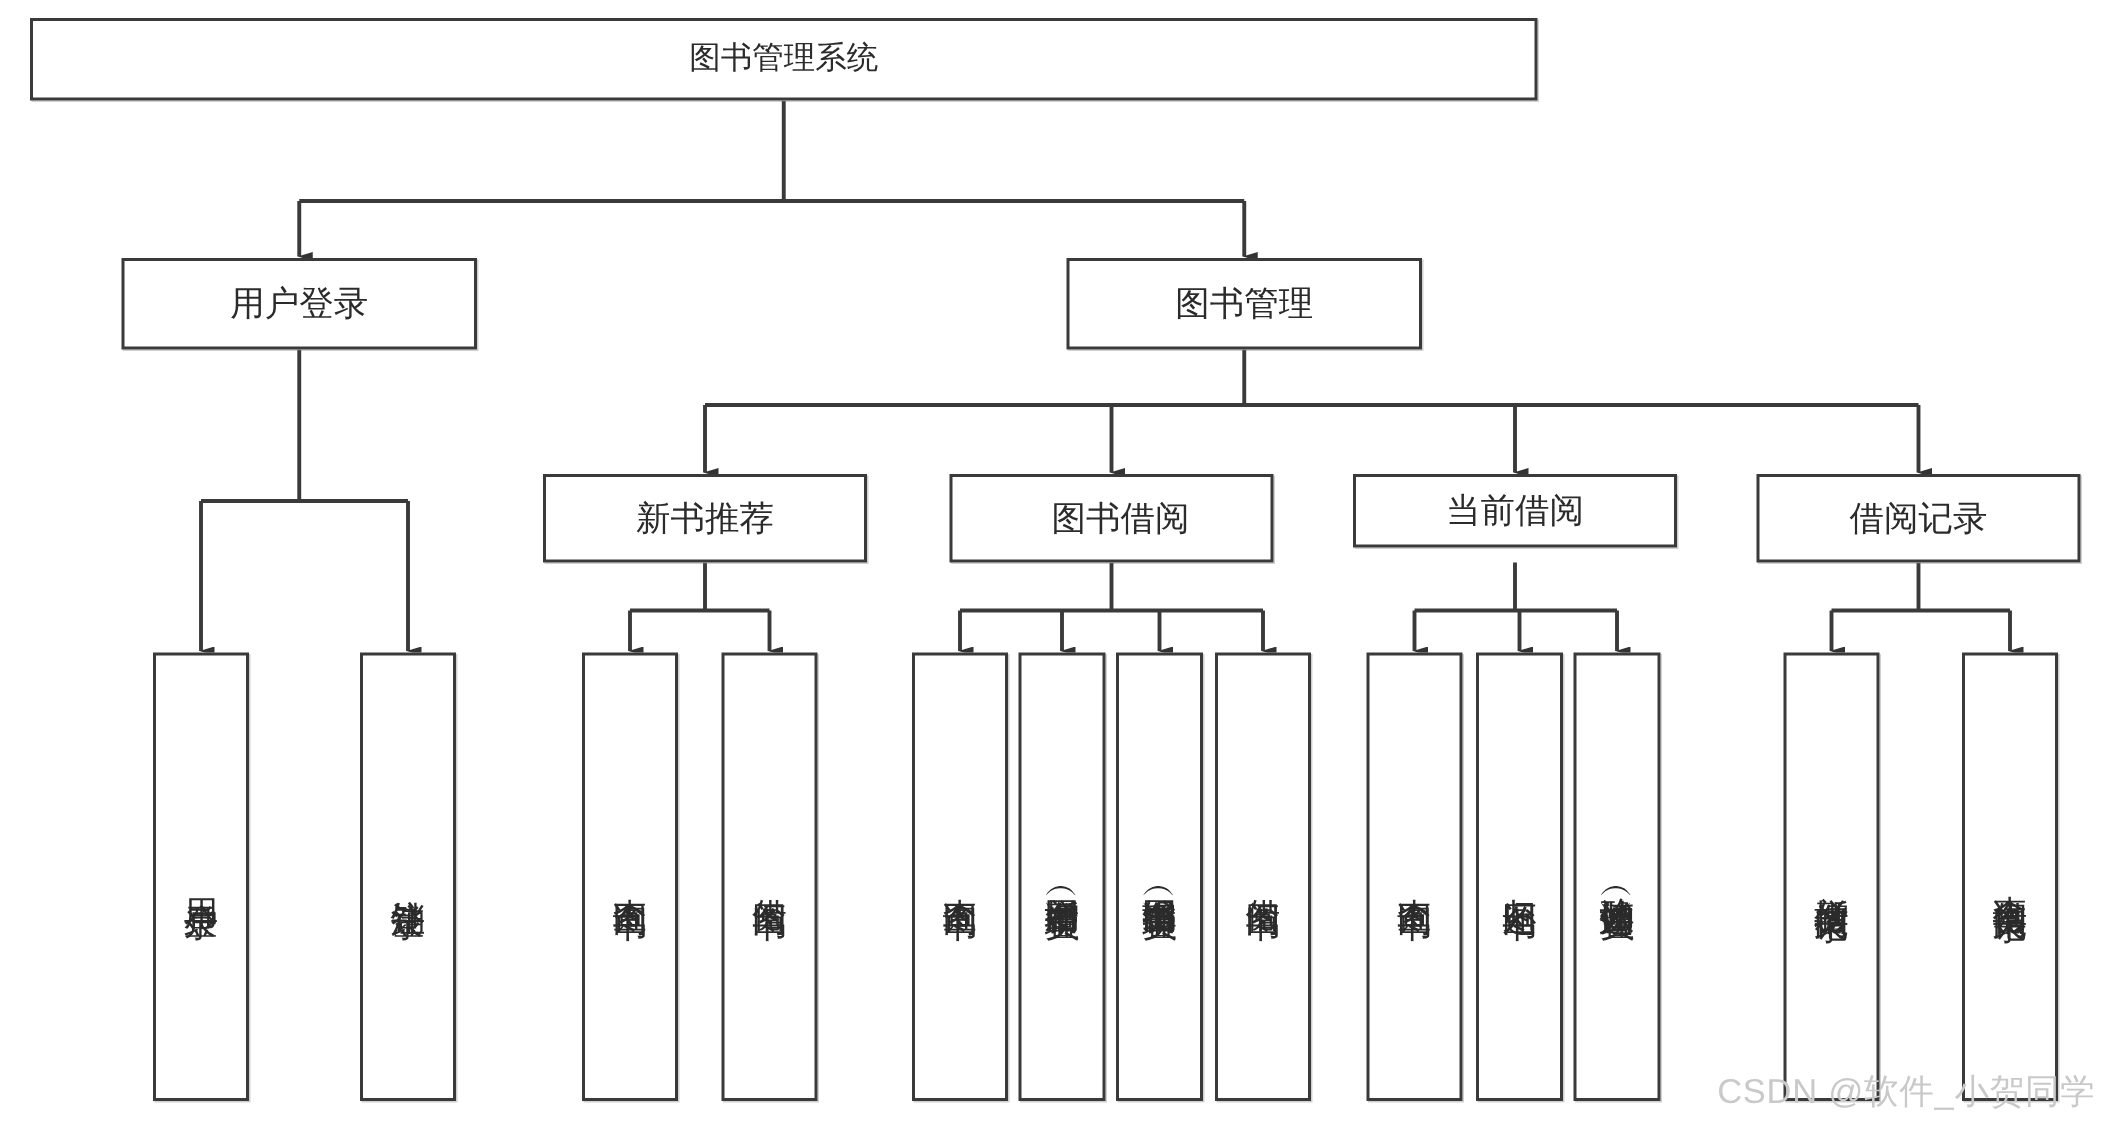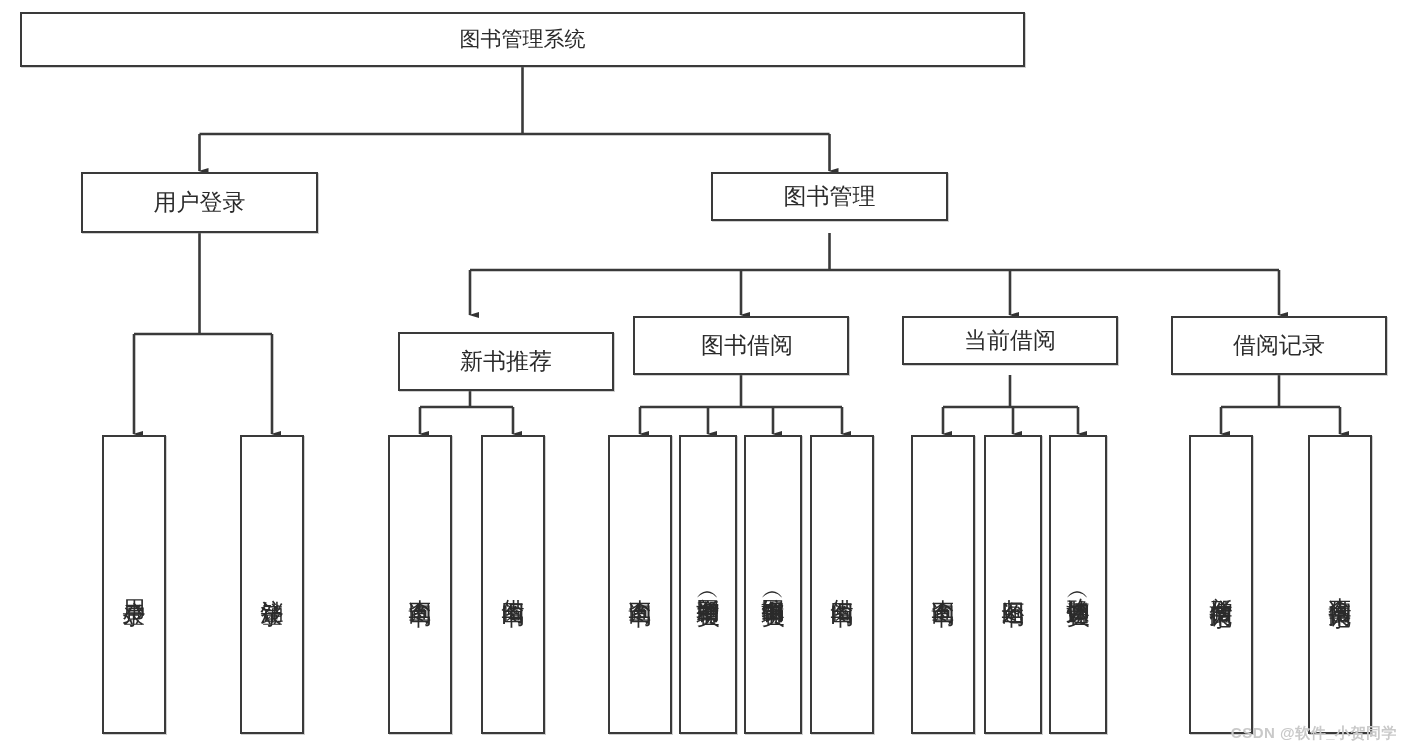--- a/index.html
+++ b/index.html
@@ -66,26 +66,25 @@
     line-height: 1;
   }
   .node.leaf.tall .node-label {
     font-size: 23px;
     letter-spacing: 1px;
   }
   .watermark {
     position: absolute;
     right: 8px;
     bottom: 4px;
-    font-size: 15px;
+    font-size: 23px;
     color: #c9c9c9;
     letter-spacing: 0.5px;
     white-space: nowrap;
     user-select: none;
-    font-weight: bold;
   }
 </style>
 </head>
 <body>
 
 <div id="diagram-root">
   <svg id="edge-layer" viewBox="0 0 1405 747" width="1405" height="747" xmlns="http://www.w3.org/2000/svg">
     <defs>
       <marker id="arrowhead" markerWidth="10" markerHeight="11" refX="3" refY="9" orient="auto" markerUnits="userSpaceOnUse">
         <path d="M 0 0 L 6 0 L 3 10 Z" fill="#333333"></path>
@@ -128,24 +127,24 @@
       </g>
   </svg>
 
   <div id="nodes-layer">
       <div class="node level-0" style="left: 20px; top: 12px; width: 1005px; height: 55px;">
         <span class="node-label">图书管理系统</span>
       </div>
       <div class="node level-1" style="left: 81px; top: 172px; width: 237px; height: 61px;">
         <span class="node-label">用户登录</span>
       </div>
-      <div class="node level-1" style="left: 711px; top: 172px; width: 237px; height: 49px;">
+      <div class="node level-1" style="left: 711px; top: 172px; width: 237px; height: 61px;">
         <span class="node-label">图书管理</span>
       </div>
-      <div class="node level-2" style="left: 362px; top: 332px; width: 216px; height: 59px; margin-left: 36px;">
+      <div class="node level-2" style="left: 362px; top: 316px; width: 216px; height: 59px;">
         <span class="node-label">新书推荐</span>
       </div>
       <div class="node level-2" style="left: 633px; top: 316px; width: 216px; height: 59px; padding-left: 12px;">
         <span class="node-label">图书借阅</span>
       </div>
       <div class="node level-2" style="left: 902px; top: 316px; width: 216px; height: 49px;">
         <span class="node-label">当前借阅</span>
       </div>
       <div class="node level-2" style="left: 1171px; top: 316px; width: 216px; height: 59px;">
         <span class="node-label">借阅记录</span>

